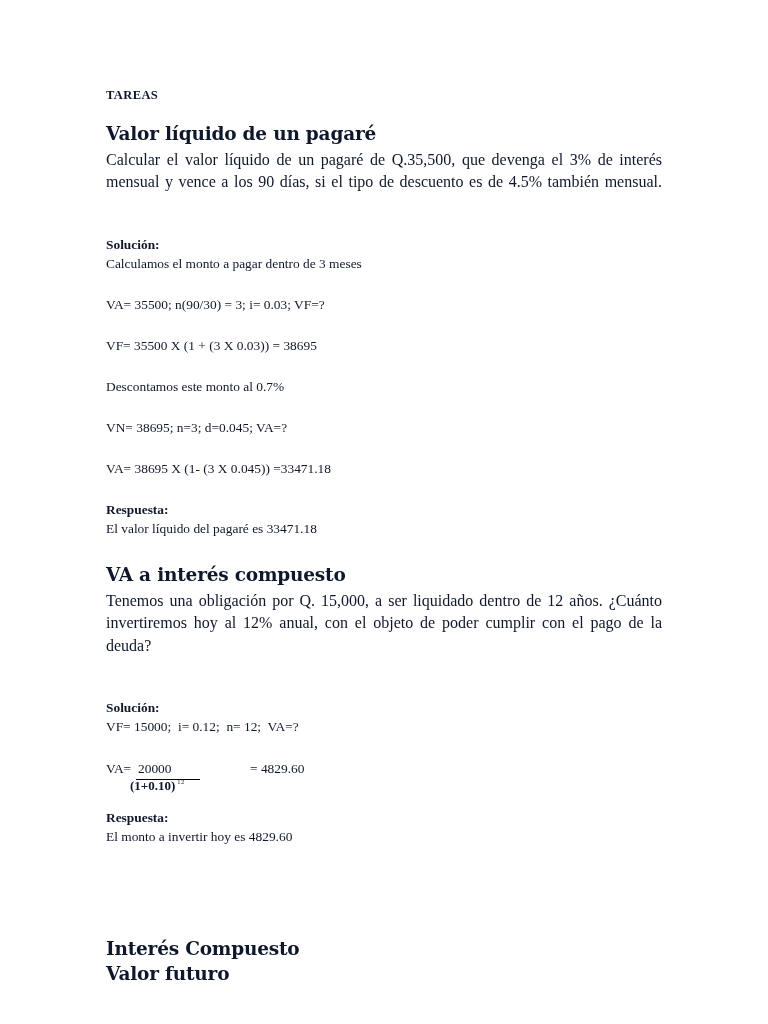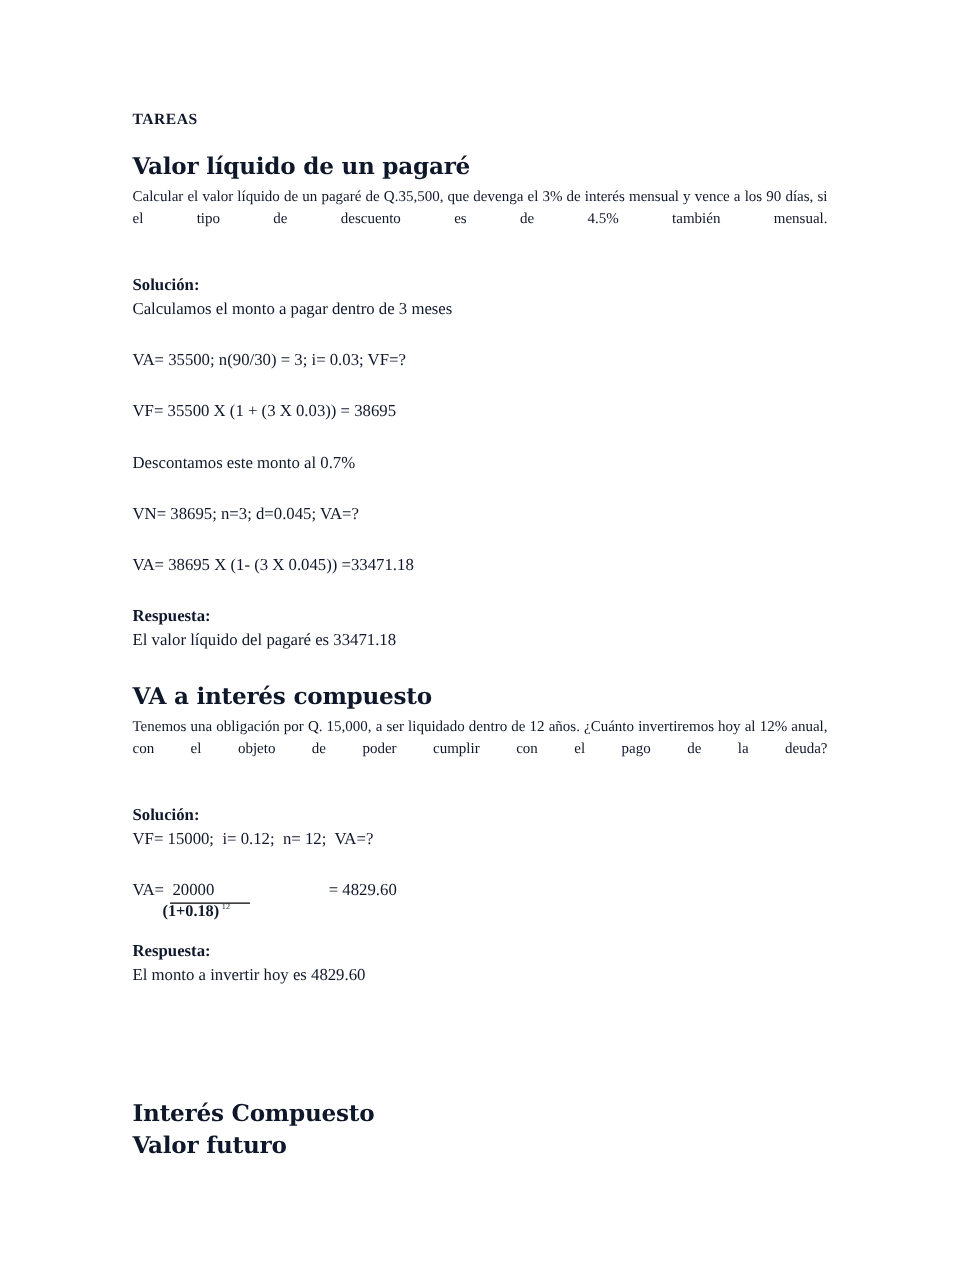--- a/index.html
+++ b/index.html
@@ -35,21 +35,21 @@
   h2.section-heading {
     font-family: "DejaVu Serif", "Liberation Serif", serif;
     font-weight: bold;
     font-size: 18.5px;
     line-height: 1.22;
     margin: 0 0 3px 0;
     letter-spacing: -0.2px;
   }
 
   p.para-just {
-    font-size: 12px;
+    font-size: 16px;
     line-height: 1.42;
     margin: 0;
     text-align: justify;
     text-justify: inter-word;
   }
   p.para-just::after {
     content: "";
     display: inline-block;
     width: 100%;
   }
@@ -106,21 +106,21 @@
   }
   .frac-exponent {
     font-size: 6.5px;
     vertical-align: super;
     font-weight: normal;
     letter-spacing: 0.3px;
     margin-left: 2px;
   }
   .frac-result {
     position: absolute;
-    left: 157px;
+    left: 144px;
     top: 0;
   }
 </style>
 </head>
 <body>
 
 <div class="page">
   <div class="content">
 
     <div class="label-tareas">TAREAS</div>
@@ -172,21 +172,21 @@
     <div class="bold-lead">Solución:</div>
 
     <p class="line">VF= 15000;  i= 0.12;  n= 12;  VA=?</p>
 
     <div class="gap-lg"></div>
 
     <div class="fraction-row">
       <span class="frac-prefix">VA=</span>
       <span class="frac-numerator">20000</span>
       <span class="frac-denominator">
-        <span>(1+0.18)</span><span class="frac-exponent">12</span>
+        <span>(1+0.10)</span><span class="frac-exponent">12</span>
       </span>
       <span class="frac-result">= 4829.60</span>
     </div>
 
     <div class="gap-sm"></div>
 
     <div class="bold-lead">Respuesta:</div>
 
     <p class="line">El monto a invertir hoy es 4829.60</p>
 

